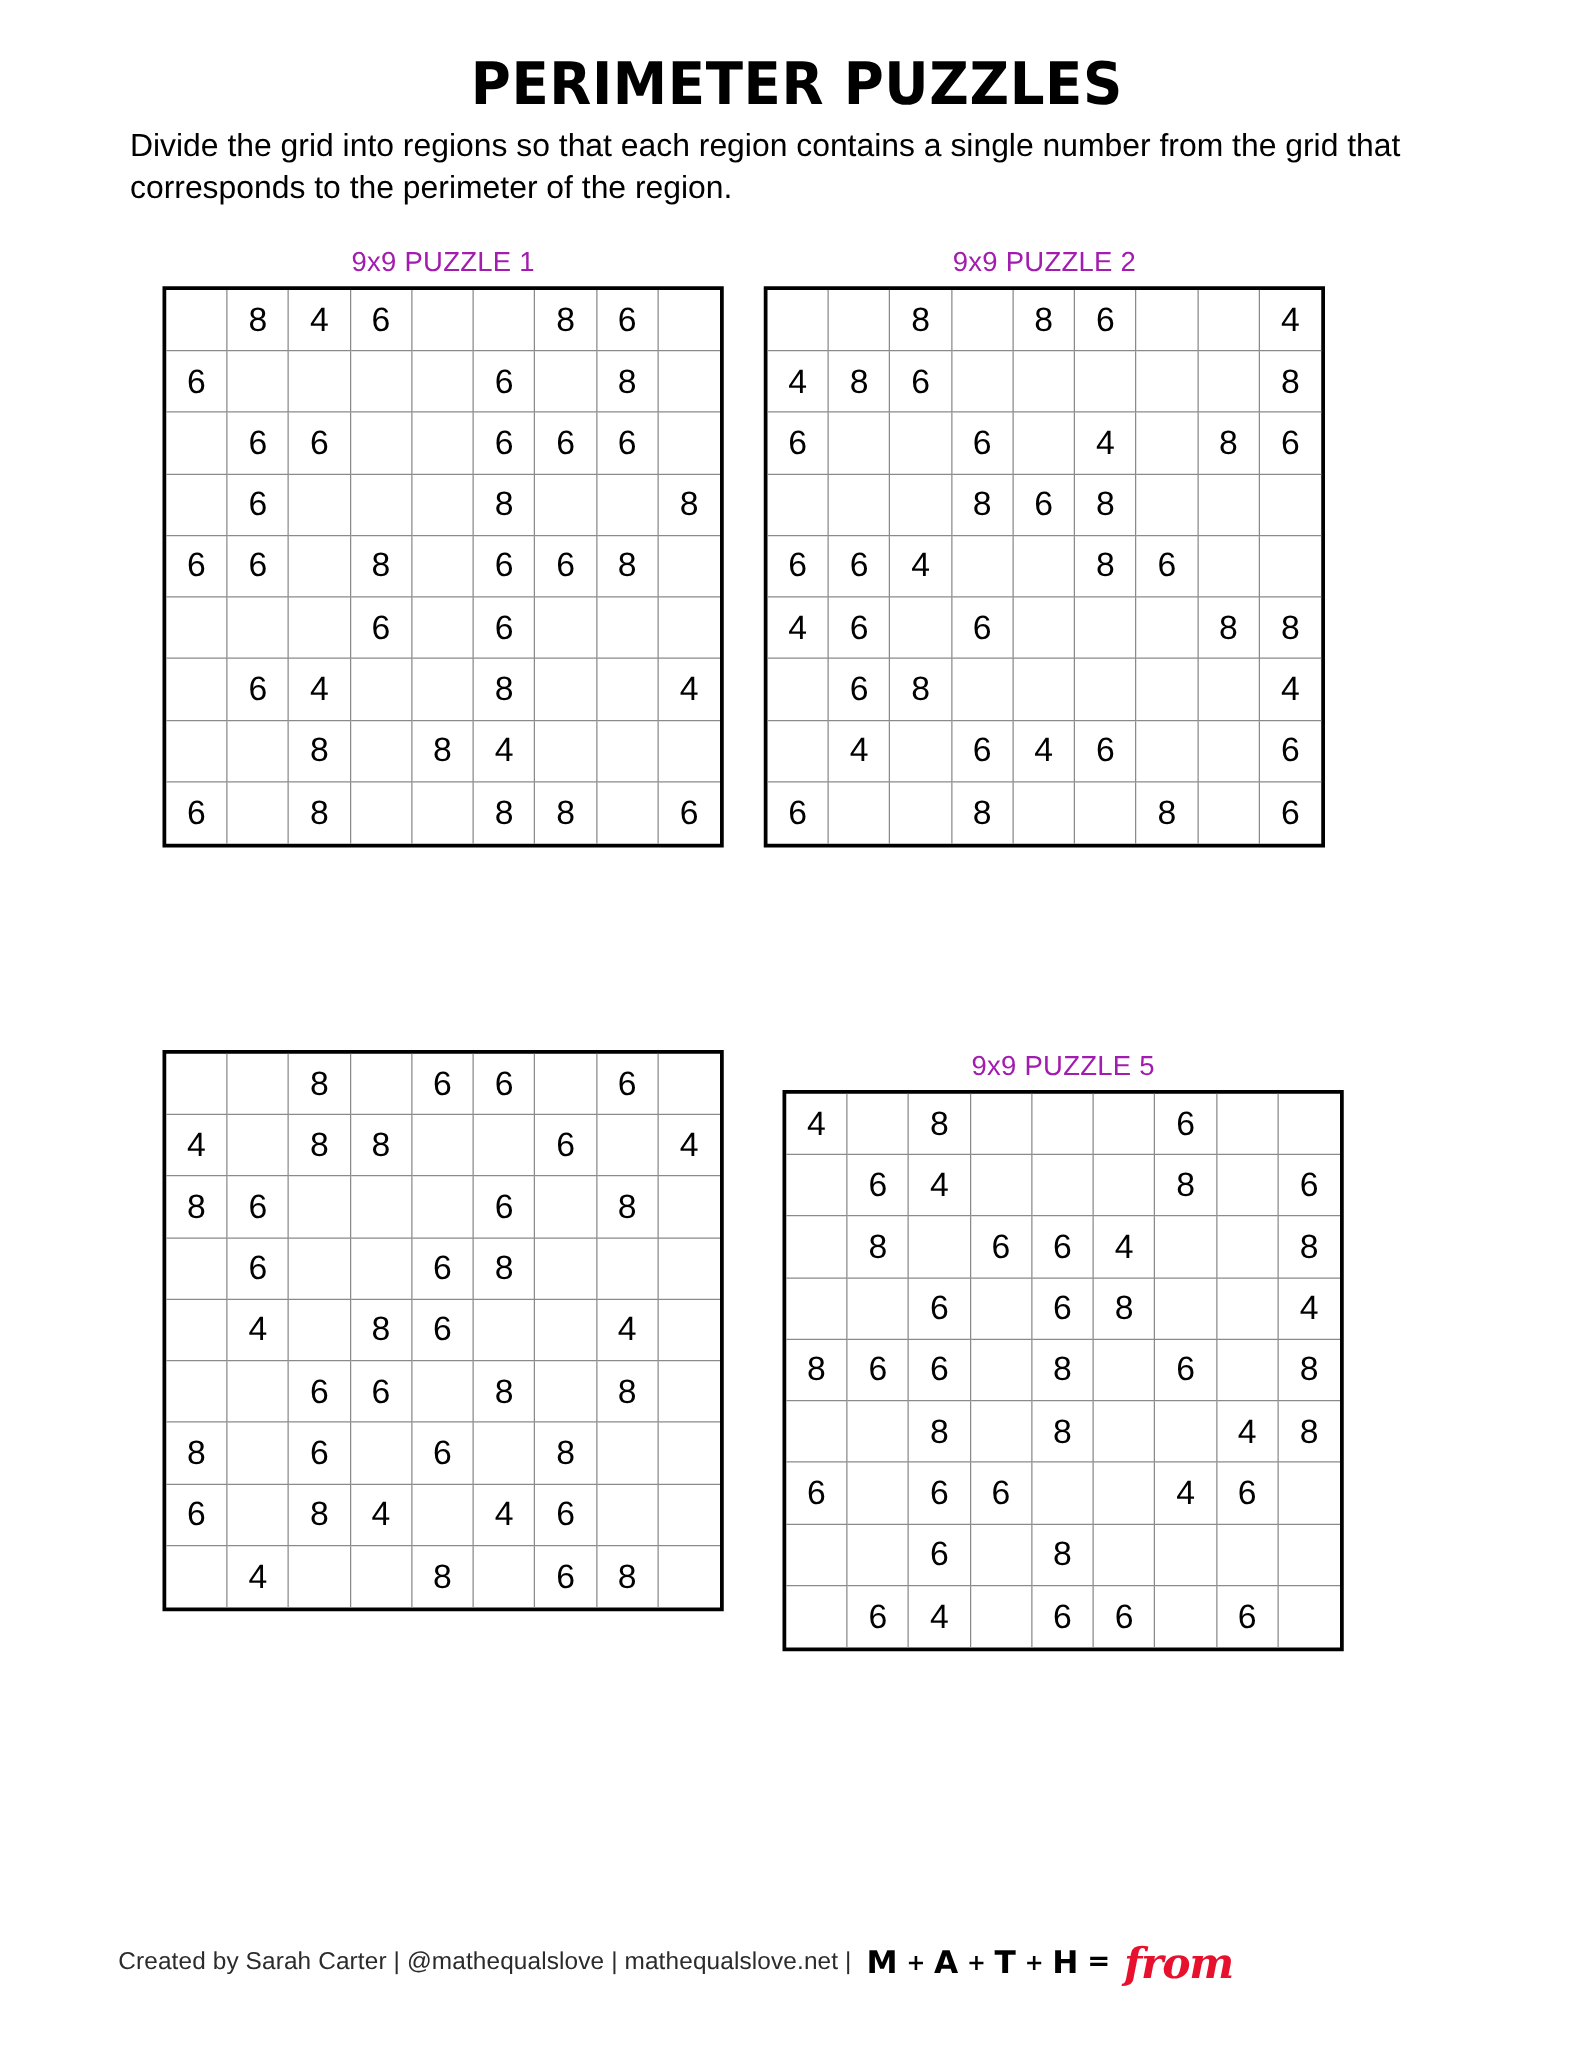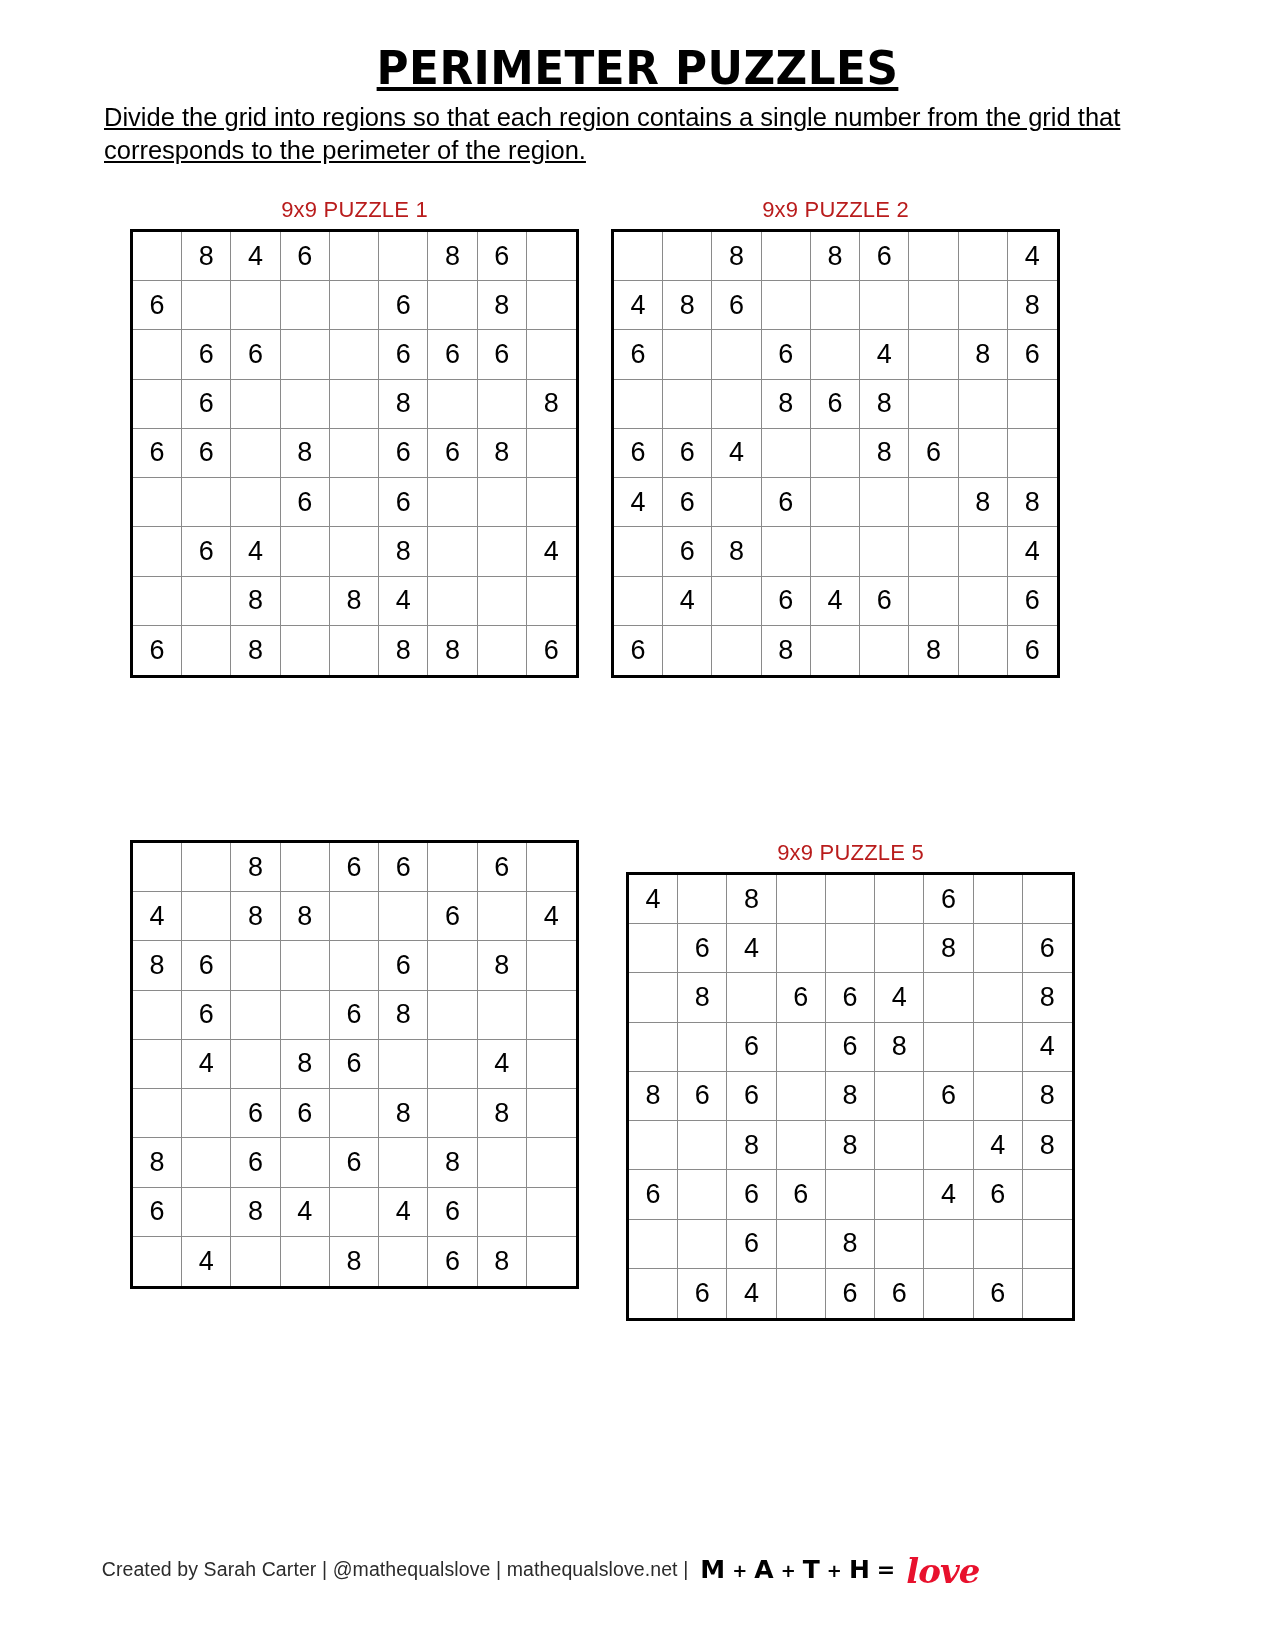--- a/index.html
+++ b/index.html
@@ -15,21 +15,20 @@
     position: relative;
     overflow: hidden;
   }
 
   .page {
     width: 1275px;
     height: 1649px;
     position: relative;
     box-sizing: border-box;
     padding: 0;
-    text-decoration: underline;
   }
 
   
   .title {
     text-align: center;
     font-family: "DejaVu Sans", sans-serif;
     font-weight: 700;
     font-size: 47px;
     letter-spacing: 0.5px;
     margin: 0;
@@ -56,21 +55,21 @@
     width: 1275px;
     height: 1649px;
   }
   .puzzle {
     position: absolute;
   }
   .puzzle-label {
     text-align: center;
     font-size: 22px;
     font-family: "Liberation Sans", sans-serif;
-    color: #b91c1c;
+    color: #a21caf;
     margin-bottom: 6px;
     letter-spacing: 0.2px;
   }
 
   .grid {
     width: 449px;
     height: 449px;
     border: 3px solid #000000;
     box-sizing: border-box;
     display: grid;
@@ -518,17 +517,17 @@
     <span class="credit">Created by Sarah Carter  |  @mathequalslove  |  mathequalslove.net  |</span>
     <span class="math-logo">
       <span class="math-letter">M</span>
       <span class="math-plus">+</span>
       <span class="math-letter">A</span>
       <span class="math-plus">+</span>
       <span class="math-letter">T</span>
       <span class="math-plus">+</span>
       <span class="math-letter">H</span>
       <span class="math-equals">=</span>
-      <span class="love-word">love</span>
+      <span class="love-word">from</span>
     </span>
   </div>
 
 </div>
 
 </body></html>

